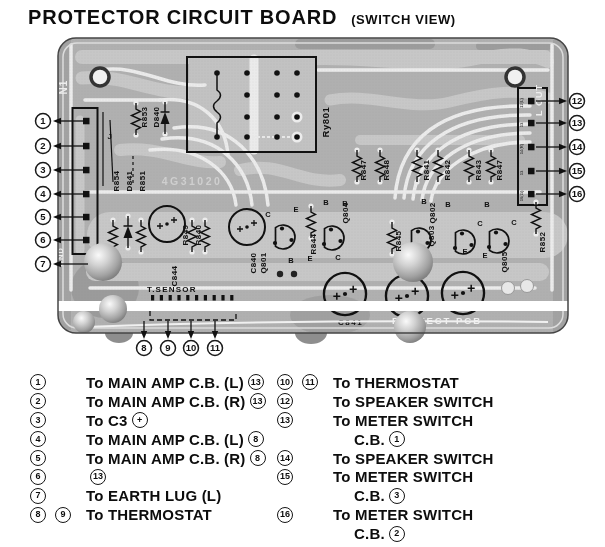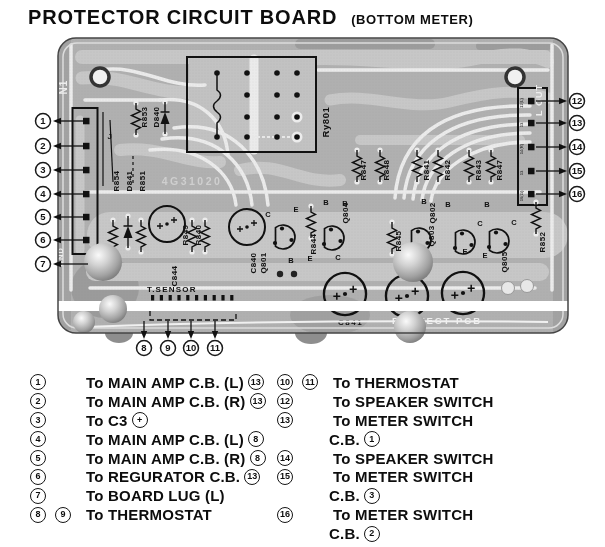--- a/index.html
+++ b/index.html
@@ -21,27 +21,27 @@
   .leg-col{position:absolute;top:373px;}
   #leg-left{left:30px;width:244px;}
   #leg-right{left:277px;width:320px;}
   .leg-line{height:18.9px;display:flex;align-items:center;}
   .nums{display:flex;gap:9px;width:56px;flex:none;}
   .circ{width:14px;height:14px;border:1.4px solid #151515;border-radius:50%;
         display:inline-flex;align-items:center;justify-content:center;
         font-size:9px;font-weight:bold;flex:none;line-height:1;background:#fff;}
   .txt{font-size:15px;font-weight:bold;letter-spacing:.2px;white-space:nowrap;}
   .tail{margin-left:4px;}
-  .l2{margin-left:52px;}
+  .l2{margin-left:77px;}
 </style>
 </head>
 <body>
 
 <div class="title">
-  <span class="main">PROTECTOR CIRCUIT BOARD</span><span class="sub">(BOTTOM METER)</span>
+  <span class="main">PROTECTOR CIRCUIT BOARD</span><span class="sub">(SWITCH VIEW)</span>
 </div>
 
 <div id="board-wrap">
 <svg id="bsvg" viewBox="0 30 605 335" width="605" height="335" xmlns="http://www.w3.org/2000/svg">
   <defs>
     <clipPath id="bclip">
           <rect x="58" y="38" width="510" height="295" rx="18"></rect>
         </clipPath>
     <pattern id="ht" patternUnits="userSpaceOnUse" width="3" height="3">
       <circle cx="1" cy="1" r="0.55" fill="#7d7d7d"></circle>
@@ -401,28 +401,27 @@
       <span class="nums">
         <span class="circ">5</span>
       </span>
       <span class="txt">To MAIN AMP C.B. (R)</span>
       <span class="circ tail">8</span>
     </div>
     <div class="leg-line">
       <span class="nums">
         <span class="circ">6</span>
       </span>
-      <span class="txt">To REGURATOR C.B.</span>
       <span class="circ tail">13</span>
     </div>
     <div class="leg-line">
       <span class="nums">
         <span class="circ">7</span>
       </span>
-      <span class="txt">To BOARD LUG (L)</span>
+      <span class="txt">To EARTH LUG (L)</span>
     </div>
     <div class="leg-line">
       <span class="nums">
         <span class="circ">8</span>
         <span class="circ">9</span>
       </span>
       <span class="txt">To THERMOSTAT</span>
     </div>
   </div>
 <div id="leg-right" class="leg-col">

